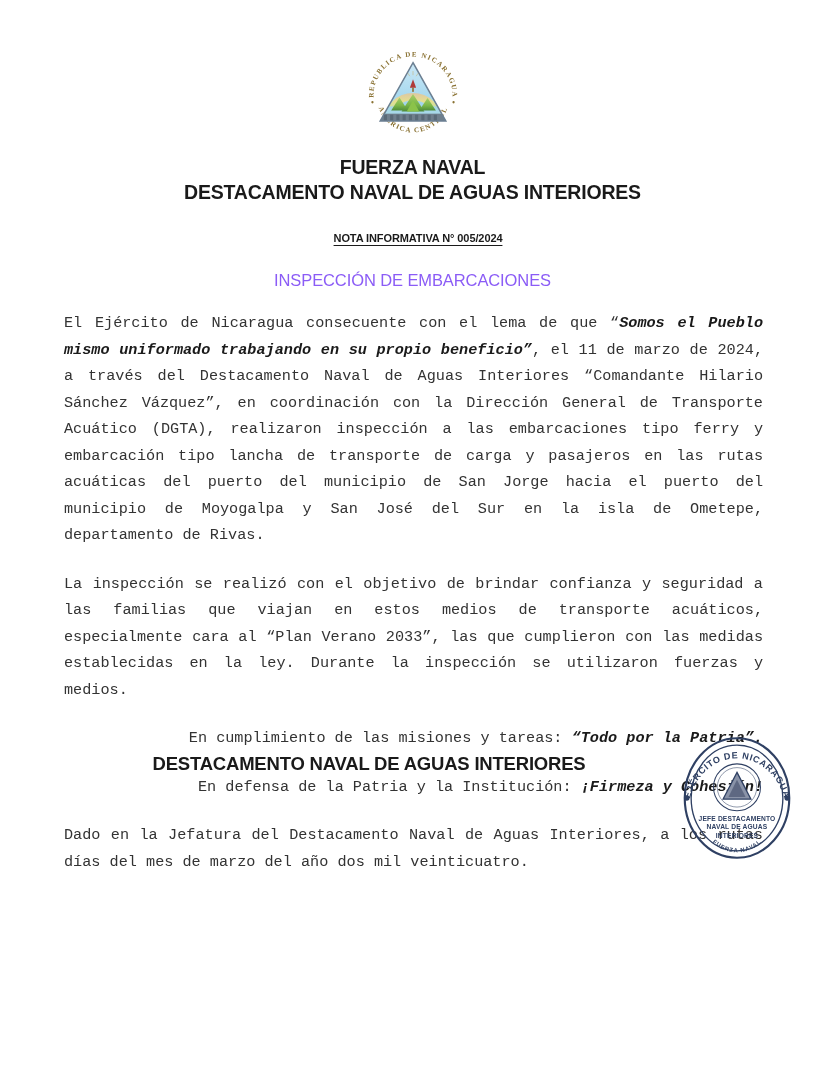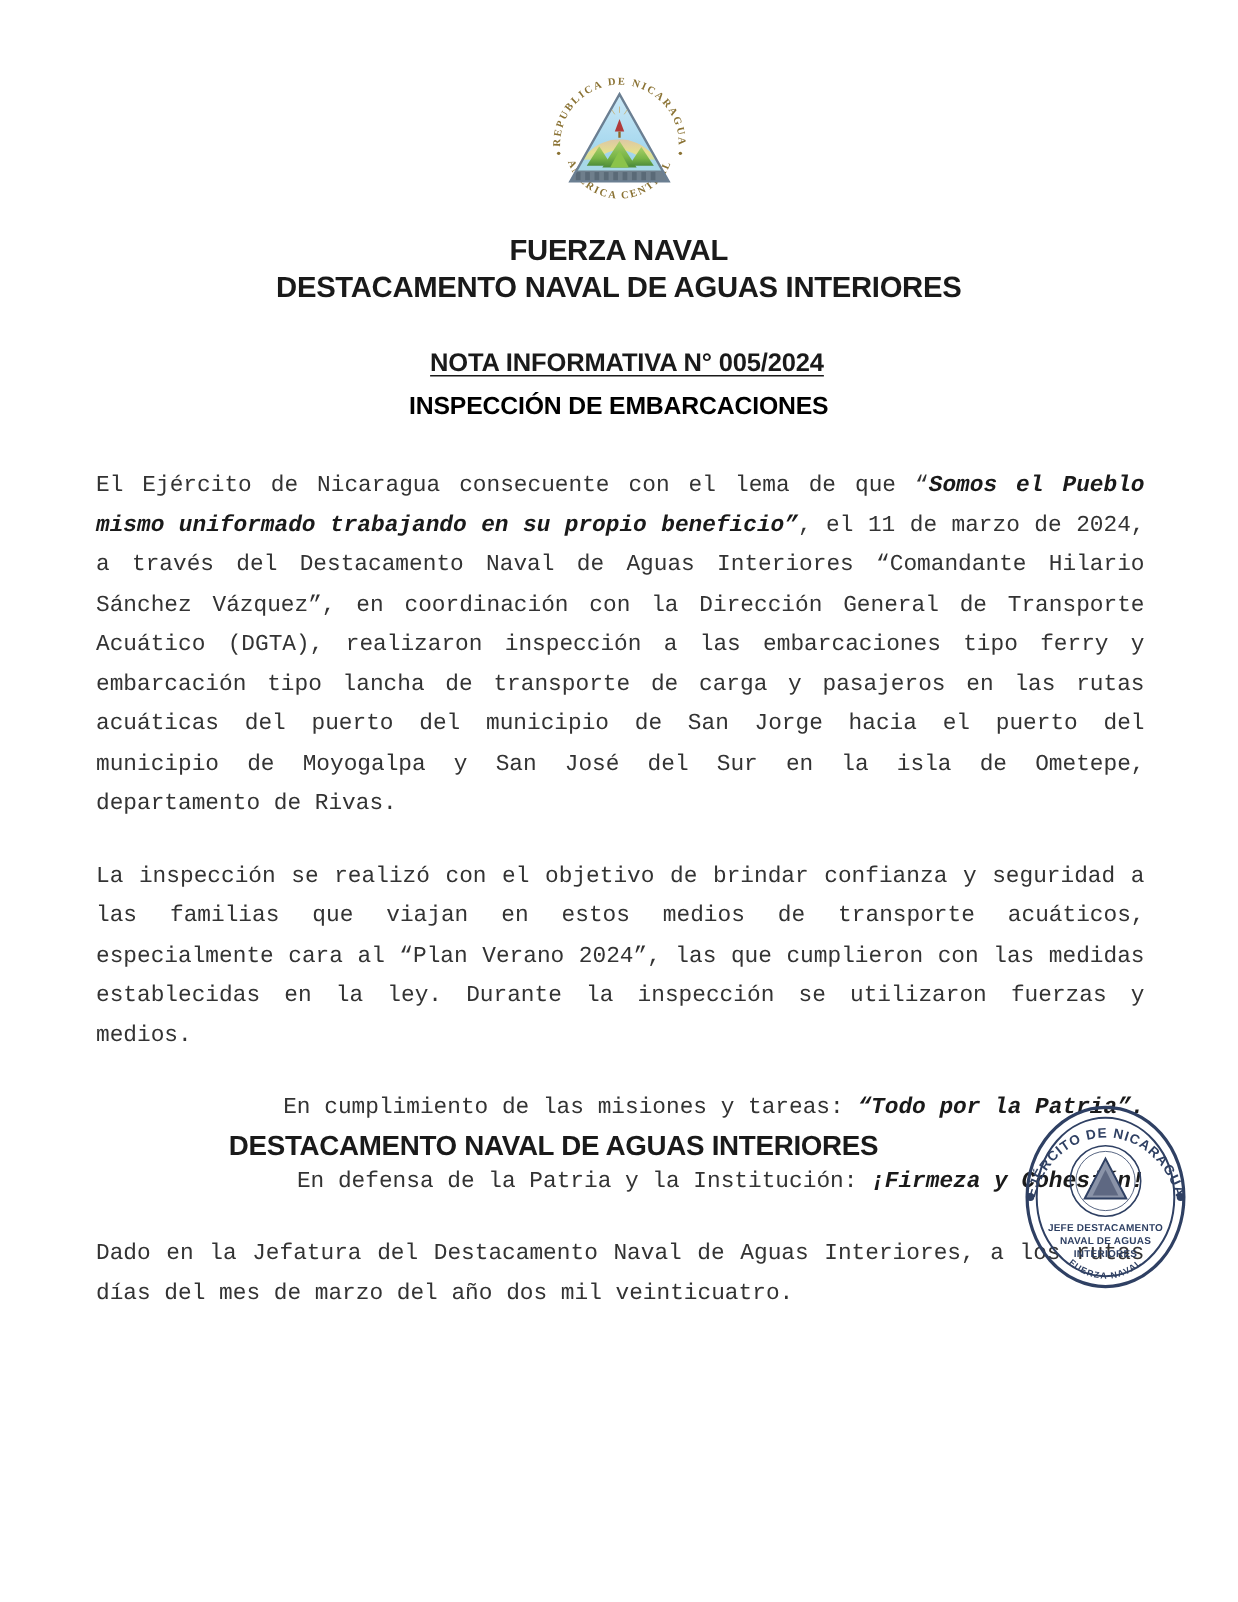--- a/index.html
+++ b/index.html
@@ -50,35 +50,35 @@
   }
   .h-main {
     font-size: 19.5px;
     font-weight: bold;
     letter-spacing: -0.2px;
     line-height: 25px;
     color: #1a1a1a;
   }
   .h-nota {
     margin-top: 27px;
-    font-size: 17px;
+    font-size: 11px;
     font-weight: bold;
     color: #1a1a1a;
     letter-spacing: -0.1px;
     margin-left: 11px;
   }
   .h-nota span.u {
     text-decoration: underline;
     text-underline-offset: 3px;
   }
   .h-sub {
-    margin-top: 10px;
+    margin-top: 27px;
     font-size: 16.5px;
-    font-weight: bold;
-    color: #000000;
+    font-weight: normal;
+    color: #8b5cf6;
     letter-spacing: -0.1px;
   }
 
   
   .body-text {
     position: absolute;
     top: 310px;
     left: 64px;
     width: 699px;
     font-family: Liberation Mono, monospace;
@@ -213,21 +213,21 @@
     <div class="h-nota">
       <span class="u">NOTA INFORMATIVA N° 005/2024</span>
     </div>
     <div class="h-sub">INSPECCIÓN DE EMBARCACIONES</div>
   </div>
 
   <div class="body-text">
 
     <p class="para"><span>El Ejército de Nicaragua consecuente con el lema de que “</span><span class="bi">Somos el Pueblo mismo uniformado trabajando en su propio beneficio”</span><span>, el 11 de marzo de 2024, a través del Destacamento Naval de Aguas Interiores “Comandante Hilario Sánchez Vázquez”, en coordinación con la Dirección General de Transporte Acuático (DGTA), realizaron inspección a las embarcaciones tipo ferry y embarcación tipo lancha de transporte de carga y pasajeros en las rutas acuáticas del puerto del municipio de San Jorge hacia el puerto del municipio de Moyogalpa y San José del Sur en la  isla de Ometepe, departamento de Rivas.</span></p>
 
-    <p class="para">La inspección se realizó con el objetivo de brindar confianza y seguridad a las familias que viajan en estos medios de transporte acuáticos, especialmente cara al “Plan Verano 2024”, las que cumplieron con las medidas establecidas en la ley. Durante la inspección se utilizaron fuerzas y medios.</p>
+    <p class="para">La inspección se realizó con el objetivo de brindar confianza y seguridad a las familias que viajan en estos medios de transporte acuáticos, especialmente cara al “Plan Verano 2033”, las que cumplieron con las medidas establecidas en la ley. Durante la inspección se utilizaron fuerzas y medios.</p>
 
     <p class="para tight"><span>En cumplimiento de las misiones y tareas: </span><span class="bi">“Todo por la Patria”.</span></p>
 
     <p class="para tight"><span>En defensa de la Patria y la Institución: </span><span class="bi">¡Firmeza y Cohesión!</span></p>
 
     <p class="para last-block">Dado en la Jefatura del Destacamento Naval de Aguas Interiores, a los rutas días del mes de marzo del año dos mil veinticuatro.</p>
   </div>
 
   <div class="sig-block">
     <div class="sig-line">DESTACAMENTO NAVAL DE AGUAS INTERIORES</div>

